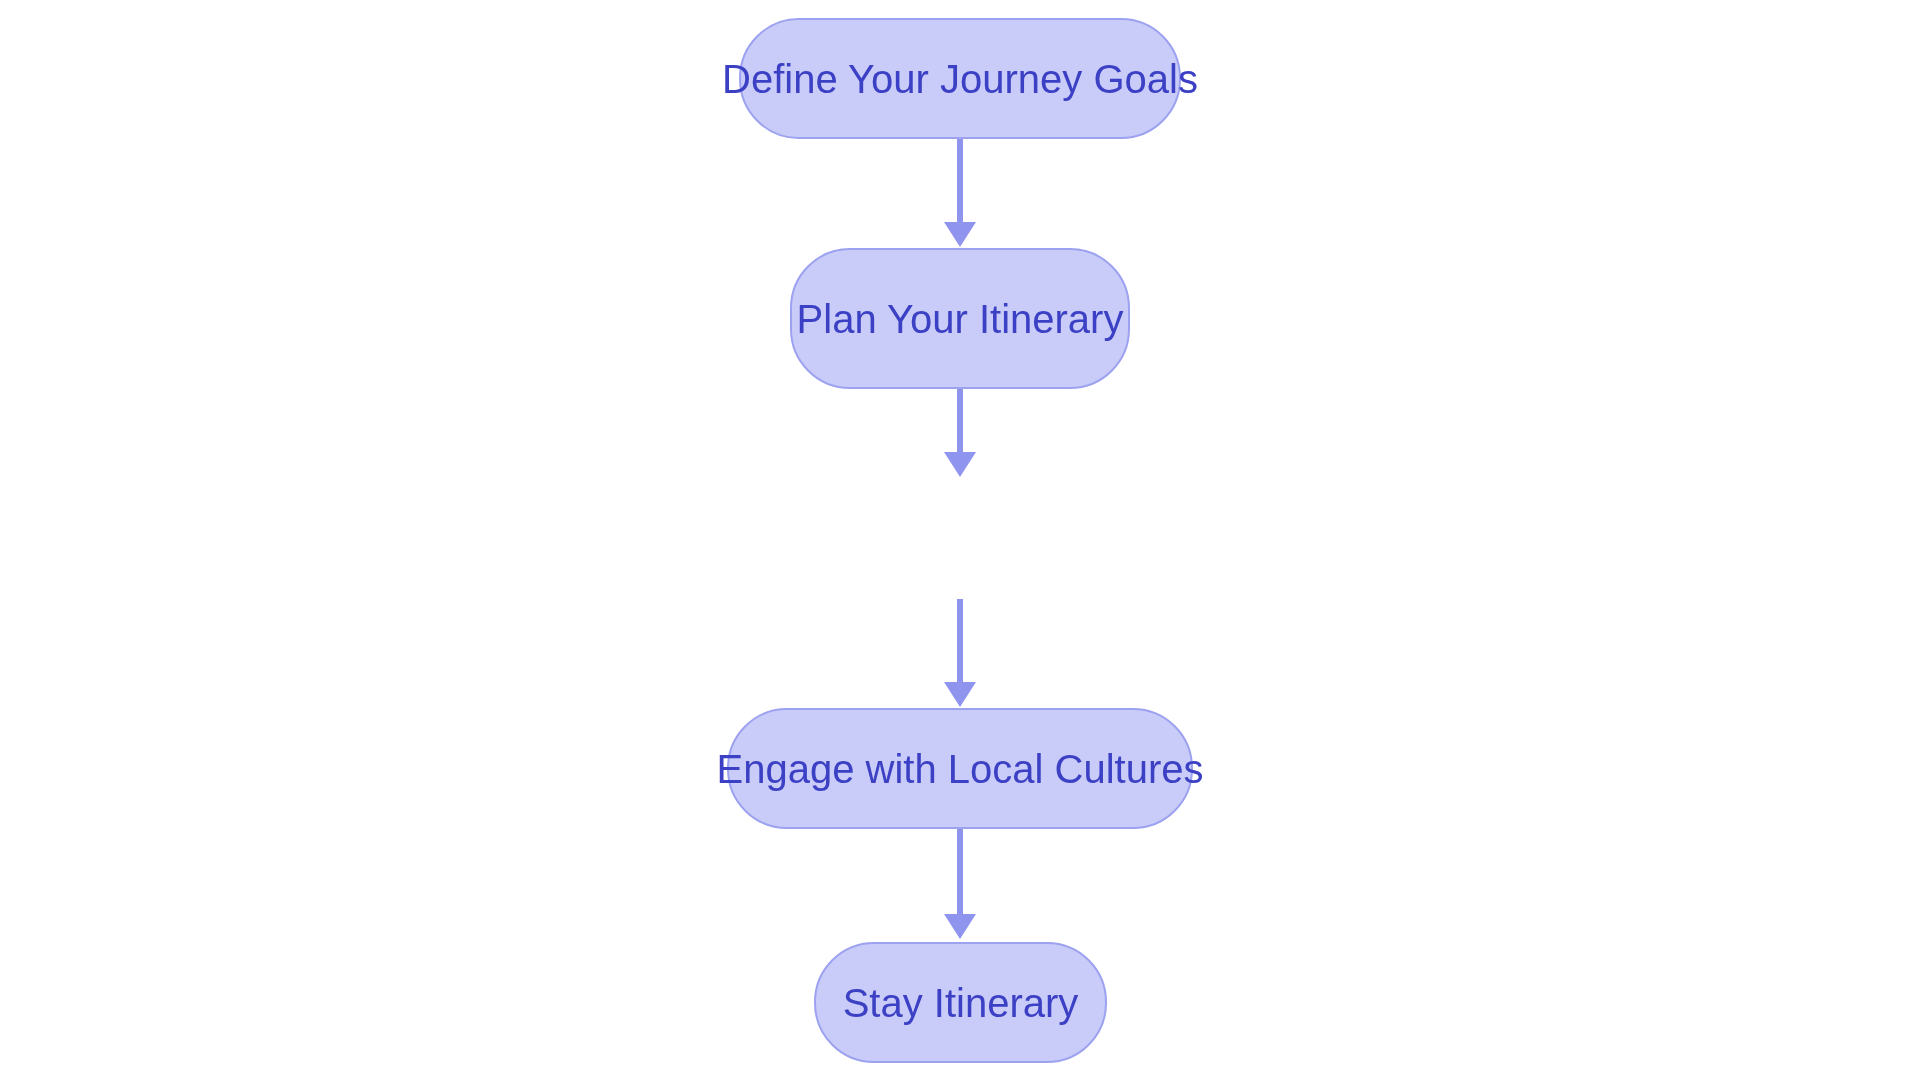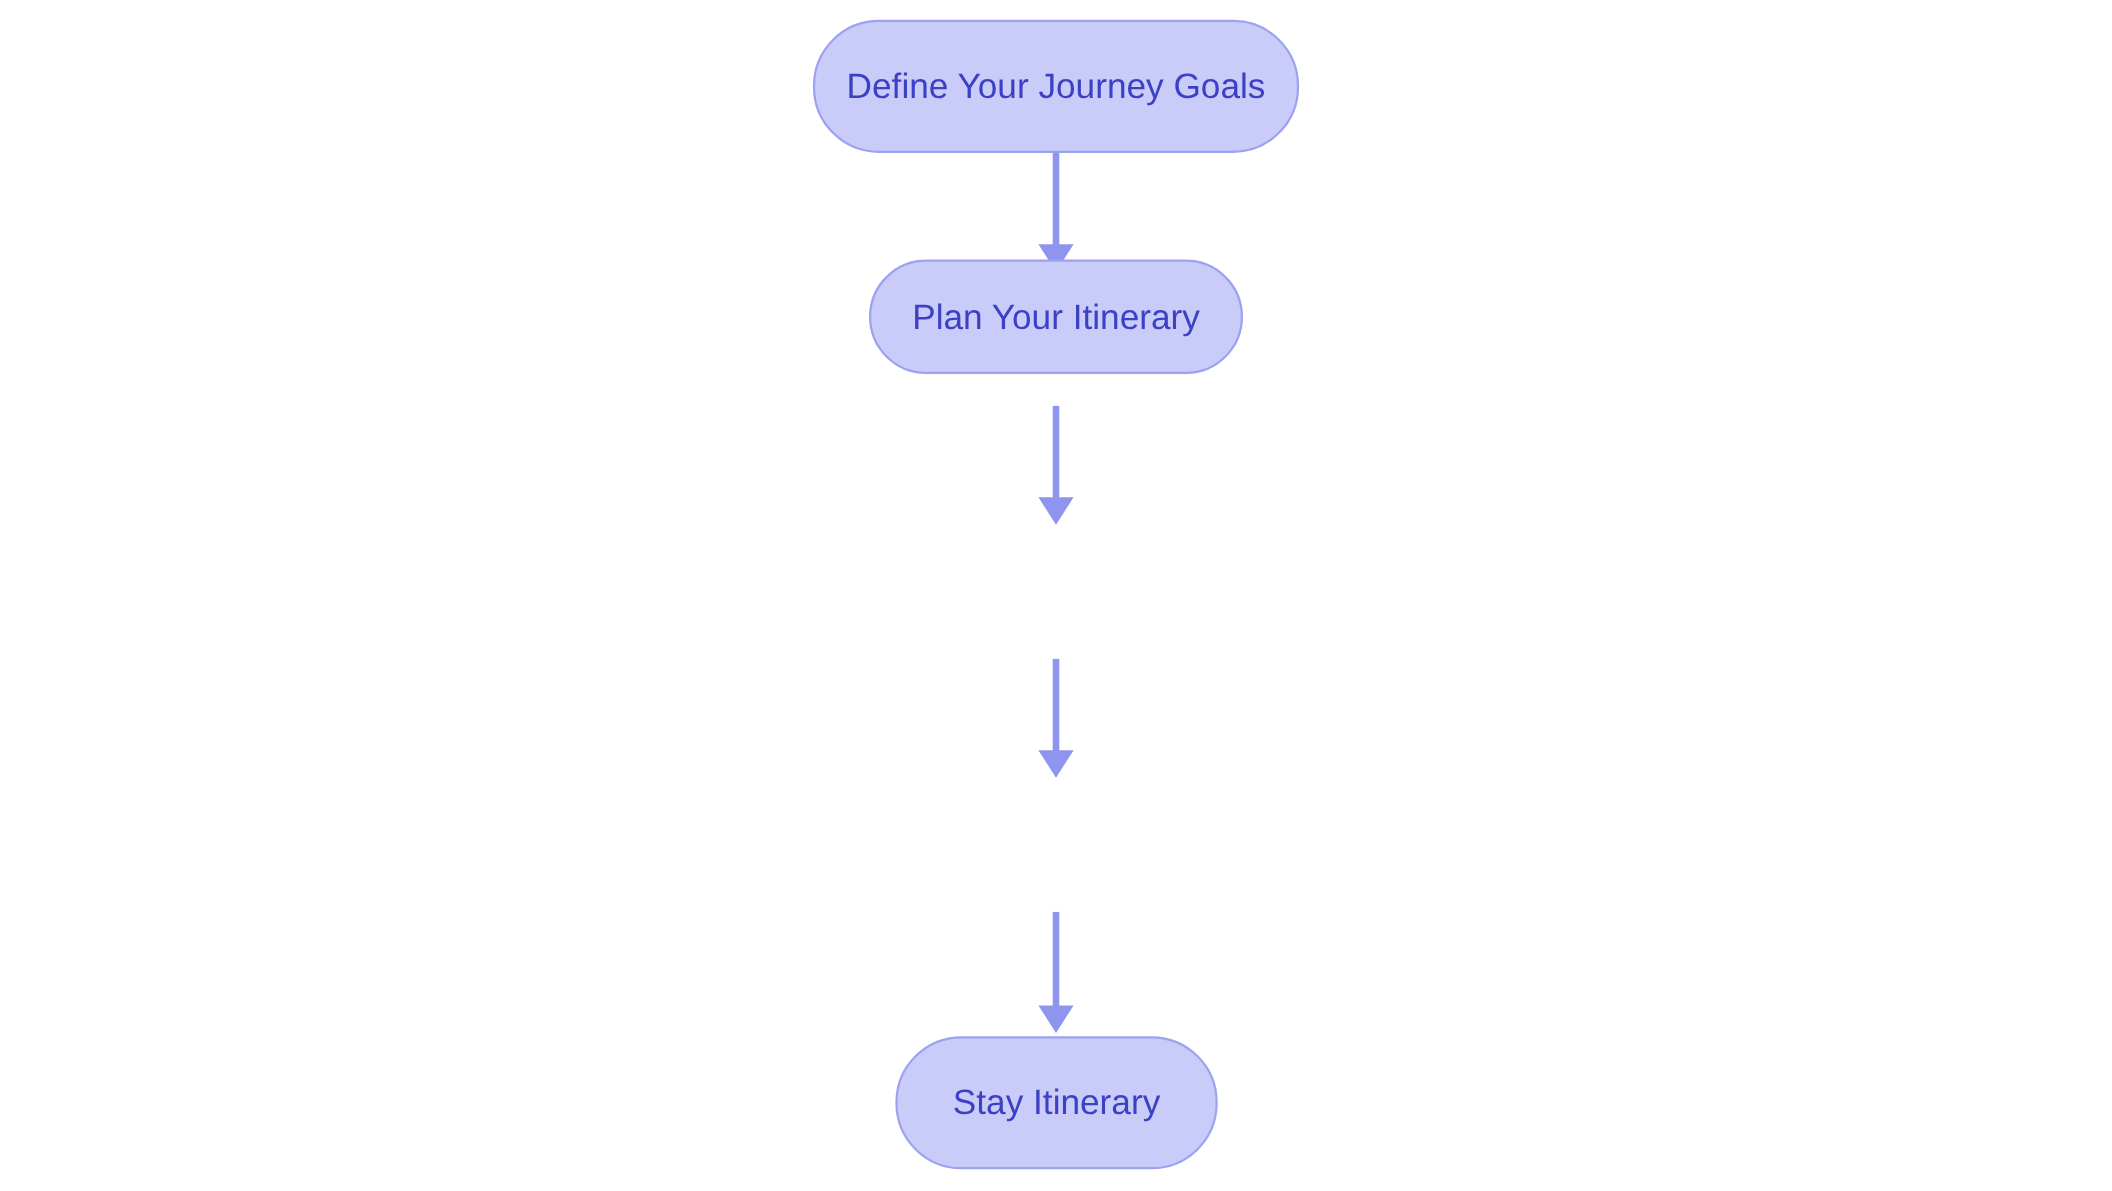--- a/index.html
+++ b/index.html
@@ -39,27 +39,27 @@
     background: var(--node-fill, #c9ccf8);
     border: 2.5px solid var(--node-border, #9ca2f0);
     border-radius: 60px;
     display: flex;
     align-items: center;
     justify-content: center;
     text-align: center;
   }
   .node-label {
     color: var(--node-text, #3b40c4);
-    font-size: 32px;
+    font-size: 40px;
     line-height: 1.2;
     white-space: nowrap;
   }
   
   .node-1 { left: 739px; top: 18px;  width: 442px; height: 121px; }
-  .node-2 { left: 790px; top: 236px; width: 340px; height: 104px; }
+  .node-2 { left: 790px; top: 248px; width: 340px; height: 141px; }
   .node-3 { left: 721px; top: 478px; width: 478px; height: 121px; }
   .node-4 { left: 727px; top: 708px; width: 466px; height: 121px; }
   .node-5 { left: 814px; top: 942px; width: 293px; height: 121px; }
 </style>
 </head>
 <body>
 
 <div class="canvas">
 
   <svg class="edges-layer" width="1920" height="1083" viewBox="0 0 1920 1083" aria-hidden="true">
@@ -83,18 +83,21 @@
 
   <div class="node node-1">
     <span class="node-label">Define Your Journey Goals</span>
   </div>
 
   <div class="node node-2">
     <span class="node-label">Plan Your Itinerary</span>
   </div>
 
 
+  <div class="node node-4">
+    <span class="node-label">Engage with Local Cultures</span>
+  </div>
 
   <div class="node node-5">
     <span class="node-label">Stay Itinerary</span>
   </div>
 
 </div>
 
 </body></html>

